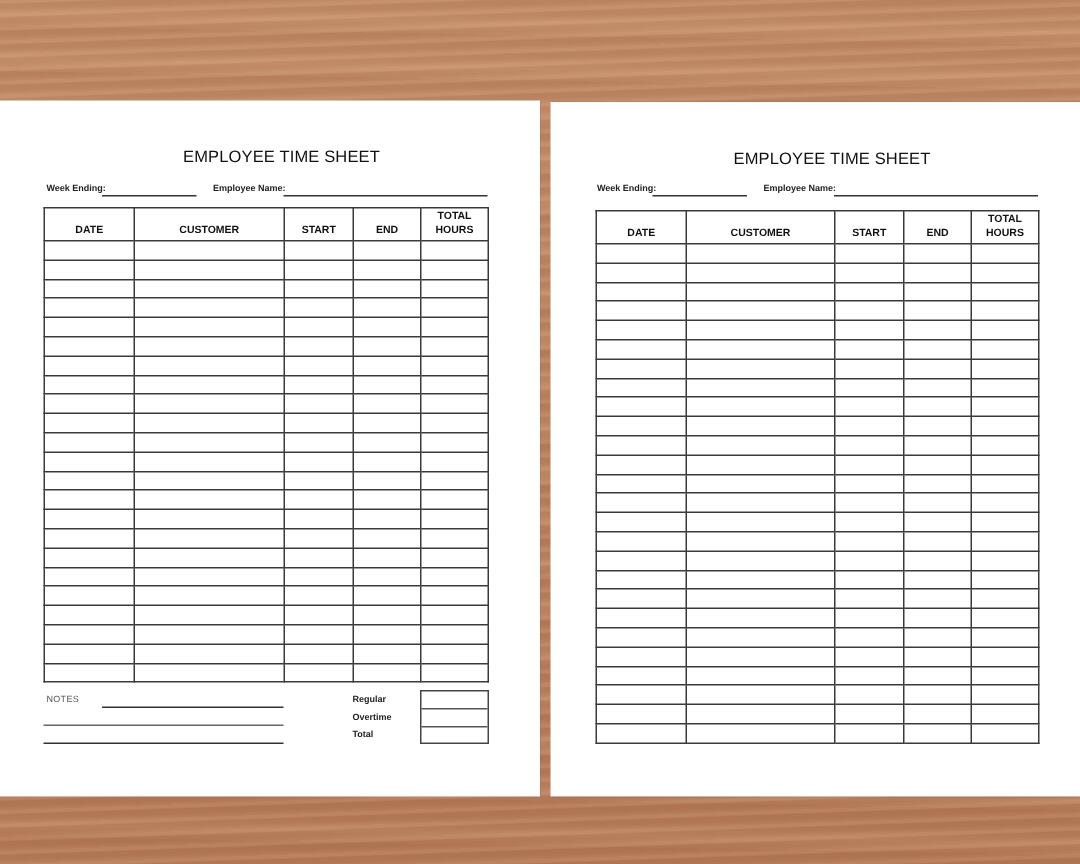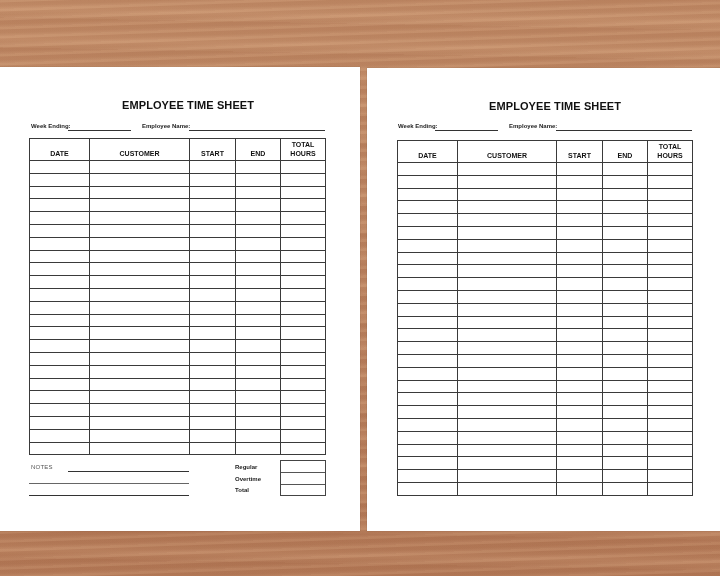--- a/index.html
+++ b/index.html
@@ -12,21 +12,21 @@
         linear-gradient(180deg, #c08a66 0%, #bb8360 40%, #b47a58 100%);
     }
     .paper {
       position: absolute; background: #ffffff;
       box-shadow: 0 0 1px rgba(0,0,0,0.25);
     }
     .paper-left { left: 0; top: 67px; width: 360px; height: 464px; }
     .paper-right { left: 367px; top: 68px; width: 353px; height: 463px; }
 
     .title {
-      position: absolute; font-weight: bold; font-size: 11px; color: #111;
+      position: absolute; font-weight: normal; font-size: 11px; color: #111;
       white-space: nowrap; letter-spacing: 0.1px;
     }
     .field-label {
       position: absolute; font-size: 6px; font-weight: bold; color: #222; white-space: nowrap;
     }
     .field-line {
       position: absolute; height: 0; border-bottom: 1px solid #333;
     }
 
     table.ts {

